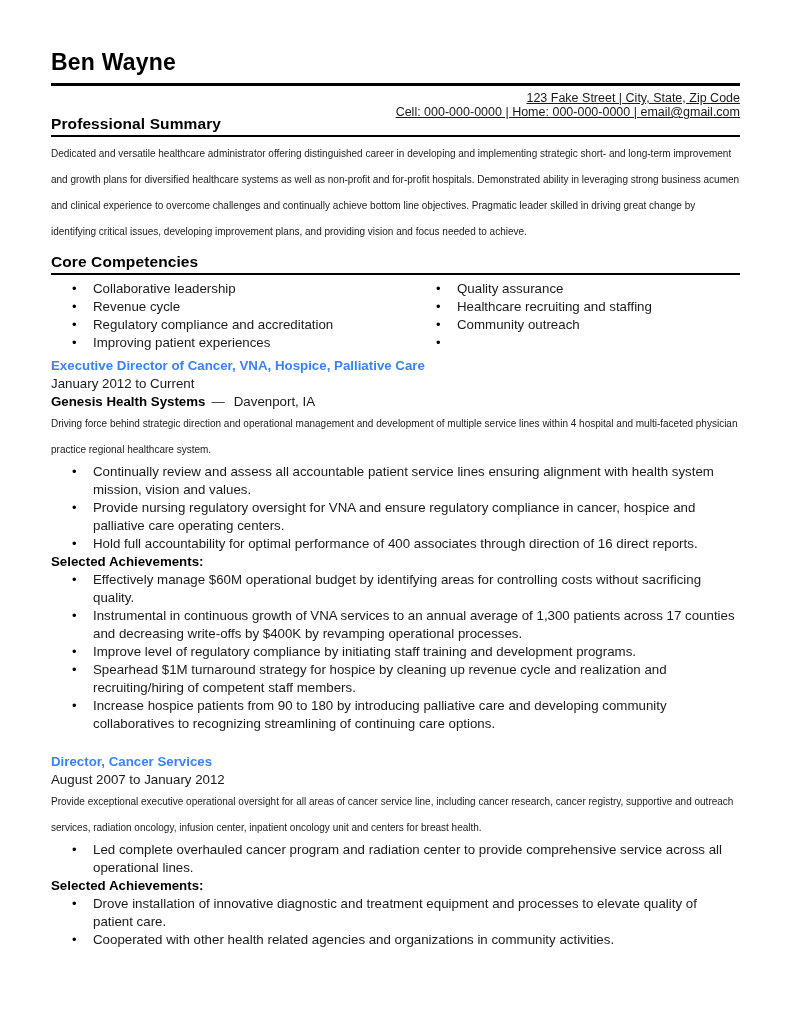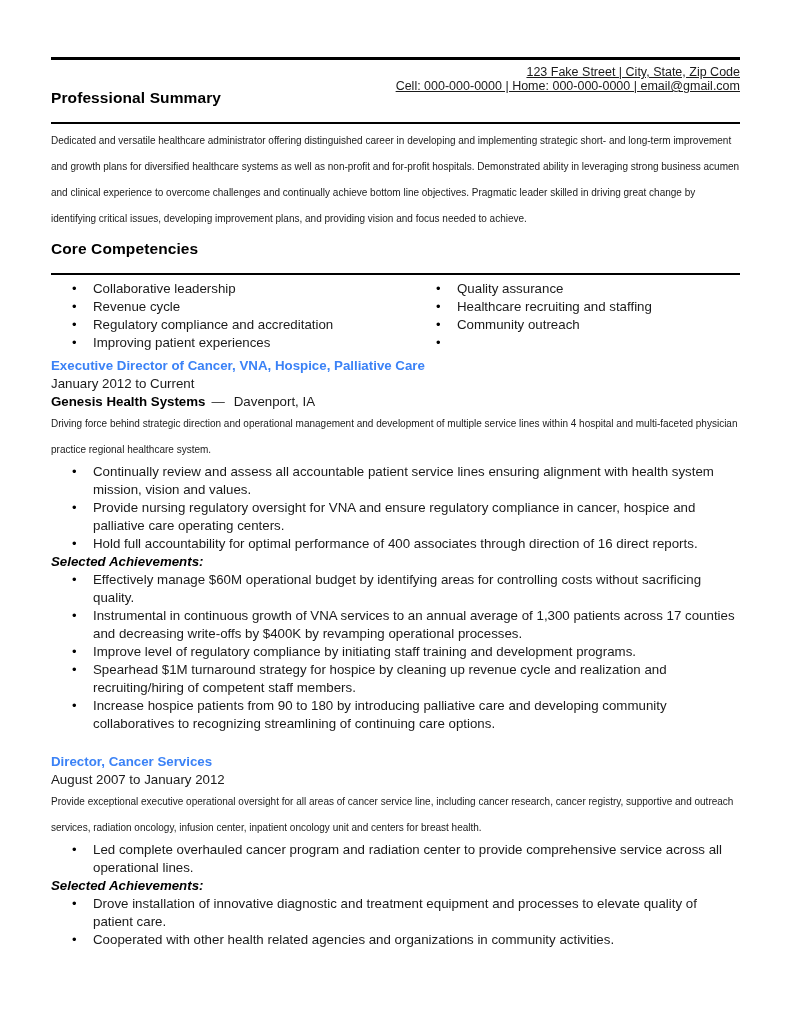--- a/index.html
+++ b/index.html
@@ -34,21 +34,21 @@
     font-size: 12.5px;
     line-height: 14px;
     color: #1a1a1a;
     text-decoration: underline;
   }
   .section-heading {
     font-size: 15.5px;
     font-weight: bold;
     color: #000;
     line-height: 16px;
-    padding-bottom: 16px;
+    padding-bottom: 3px;
     border-bottom: 2.5px solid #000;
     letter-spacing: 0.1px;
   }
   .heading-summary { margin-top: -3px; }
   .heading-competencies { margin-top: 9px; }
   .heading-experience { margin-top: 9px; }
   .body-text {
     font-size: 10px;
     line-height: 26px;
   }
@@ -86,30 +86,30 @@
   }
   .job-company-line {
     font-size: 13.3px;
     line-height: 18px;
   }
   .company-name { font-weight: bold; color: #000; }
   .company-sep { margin: 0 9px 0 6px; color: #333; }
   .ach-label {
     font-size: 13.3px;
     font-weight: bold;
-    font-style: italic;
     color: #000;
     line-height: 18px;
   }
 </style>
 </head>
 <body>
 
 <div class="page">
 
+  <div class="name-heading">Ben Wayne</div>
   <div class="double-rule"></div>
 
   <div class="contact">
     <div>123 Fake Street | City, State, Zip Code</div>
     <div>Cell: 000-000-0000 | Home: 000-000-0000 | email@gmail.com</div>
   </div>
 
   <div class="section-heading heading-summary">Professional Summary</div>
   <p class="body-text summary-paragraph">Dedicated and versatile healthcare administrator offering distinguished career in developing and implementing strategic short- and long-term improvement and growth plans for diversified healthcare systems as well as non-profit and for-profit hospitals. Demonstrated ability in leveraging strong business acumen and clinical experience to overcome challenges and continually achieve bottom line objectives. Pragmatic leader skilled in driving great change by identifying critical issues, developing improvement plans, and providing vision and focus needed to achieve.</p>
 

